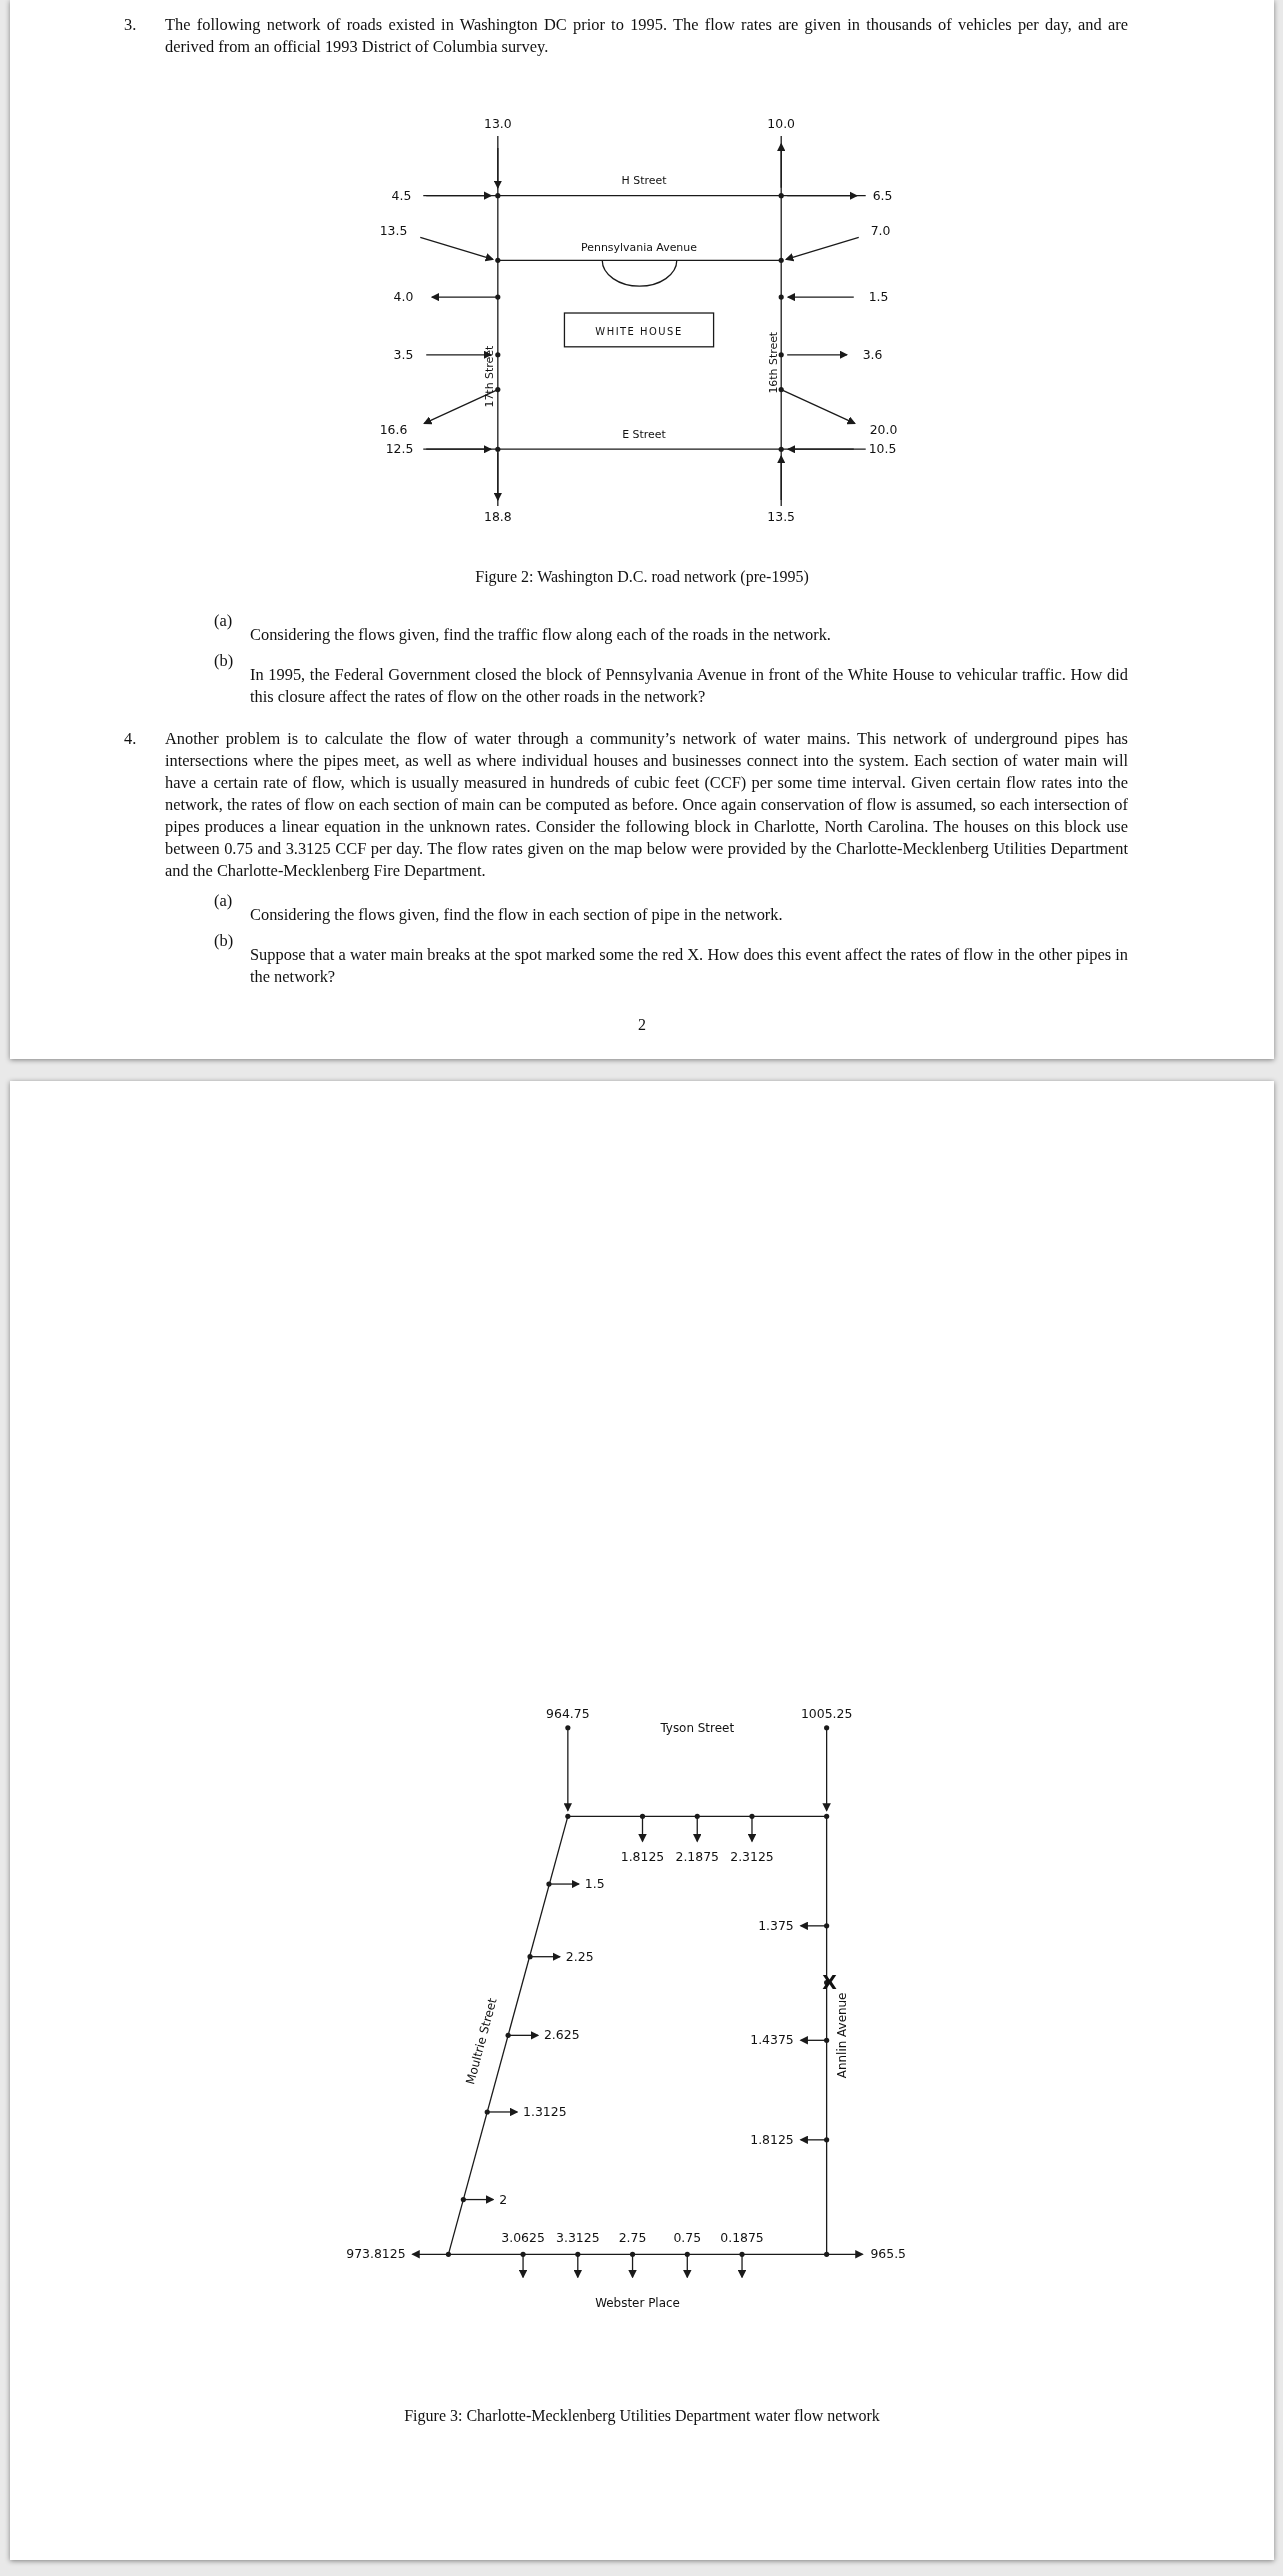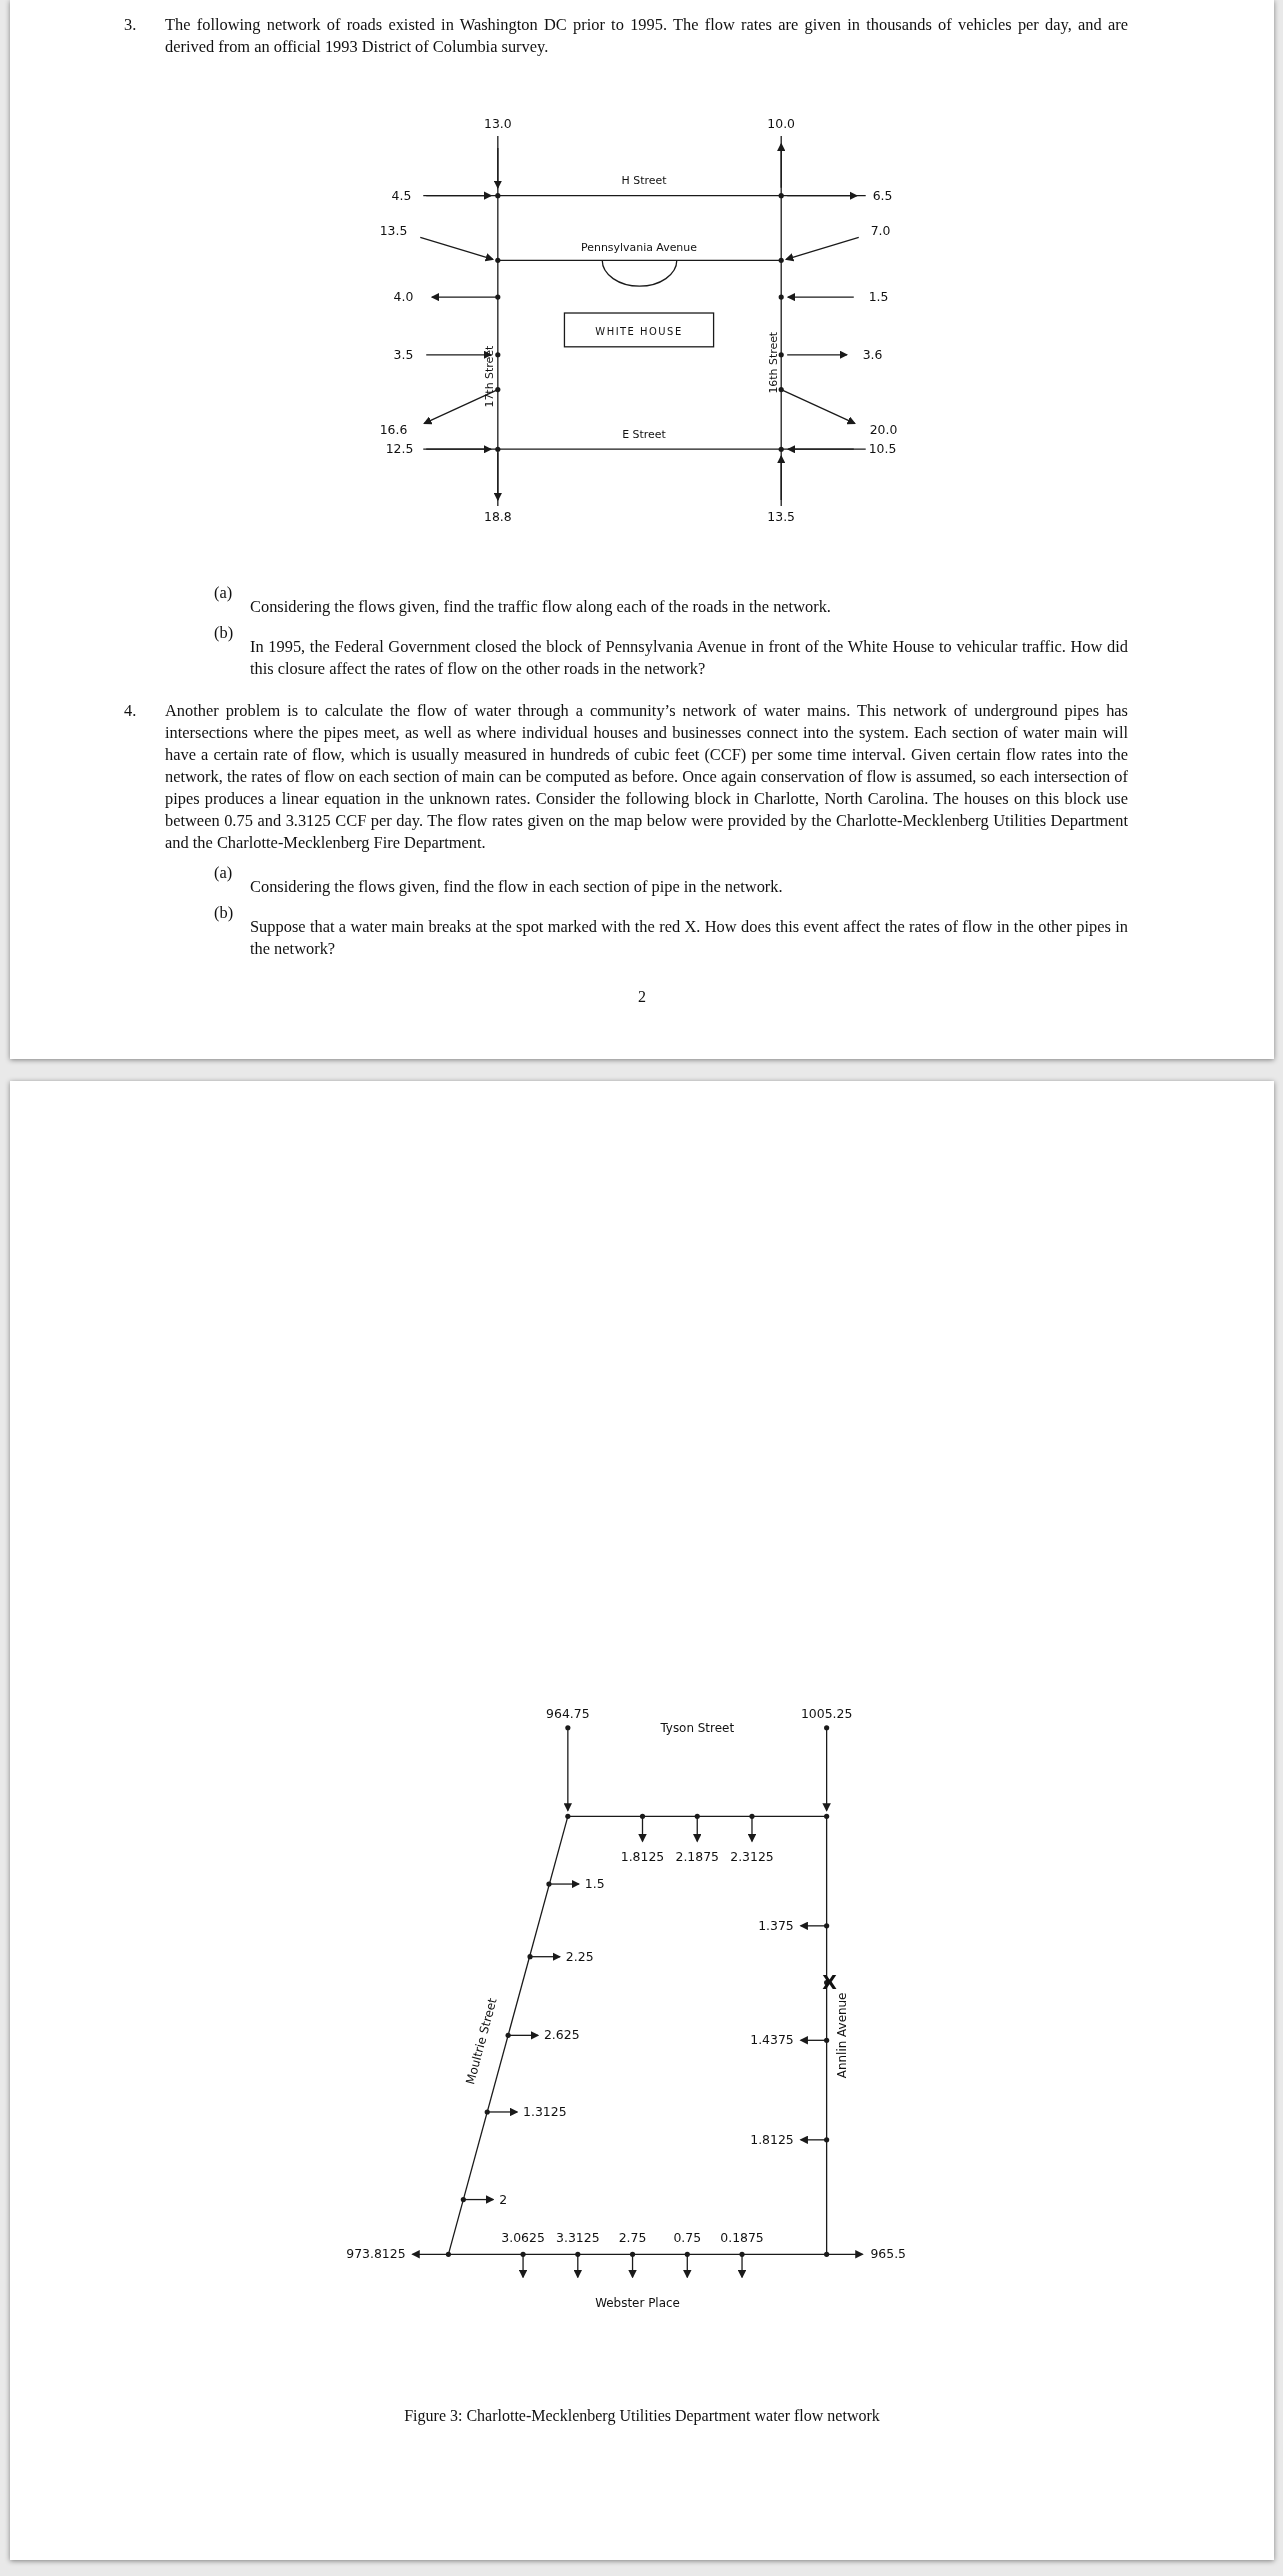--- a/index.html
+++ b/index.html
@@ -136,20 +136,21 @@
         <text class="flow-label" x="114" y="360" text-anchor="end">16.6</text>
         <text class="flow-label" x="579" y="360" text-anchor="start">20.0</text>
         <text class="flow-label" x="120" y="379" text-anchor="end">12.5</text>
         <text class="flow-label" x="578" y="379" text-anchor="start">10.5</text>
         <text class="flow-label" x="205" y="447" text-anchor="middle">18.8</text>
         <text class="flow-label" x="490" y="447" text-anchor="middle">13.5</text>
       </g>
     </svg>
   </div>
 
+  <div class="caption cap2">Figure 2: Washington D.C. road network (pre-1995)</div>
 
   <div class="items3">
     <div class="item">
       <span class="ilabel">(a)</span>
       <div class="itext">Considering the flows given, find the traffic flow along each of the roads in the network.</div>
     </div>
     <div class="item">
       <span class="ilabel">(b)</span>
       <div class="itext">In 1995, the Federal Government closed the block of Pennsylvania Avenue in front of the White House to vehicular traffic. How did this closure affect the rates of flow on the other roads in the network?</div>
     </div>
@@ -160,21 +161,21 @@
     <div class="ptext">Another problem is to calculate the flow of water through a community’s network of water mains. This network of underground pipes has intersections where the pipes meet, as well as where individual houses and businesses connect into the system. Each section of water main will have a certain rate of flow, which is usually measured in hundreds of cubic feet (CCF) per some time interval. Given certain flow rates into the network, the rates of flow on each section of main can be computed as before. Once again conservation of flow is assumed, so each intersection of pipes produces a linear equation in the unknown rates. Consider the following block in Charlotte, North Carolina. The houses on this block use between 0.75 and 3.3125 CCF per day. The flow rates given on the map below were provided by the Charlotte-Mecklenberg Utilities Department and the Charlotte-Mecklenberg Fire Department.</div>
   </div>
 
   <div class="items4">
     <div class="item">
       <span class="ilabel">(a)</span>
       <div class="itext">Considering the flows given, find the flow in each section of pipe in the network.</div>
     </div>
     <div class="item">
       <span class="ilabel">(b)</span>
-      <div class="itext">Suppose that a water main breaks at the spot marked with the red X. How does this event affect the rates of flow in the other pipes in the network?</div>
+      <div class="itext">Suppose that a water main breaks at the spot marked some the red X. How does this event affect the rates of flow in the other pipes in the network?</div>
     </div>
   </div>
 
   <div class="pagenum">2</div>
 </div>
 
 <div class="page" id="page-2">
 
   <div class="fig-wrap fig3-wrap">
     <svg width="637" height="657" viewBox="0 0 640 660">

